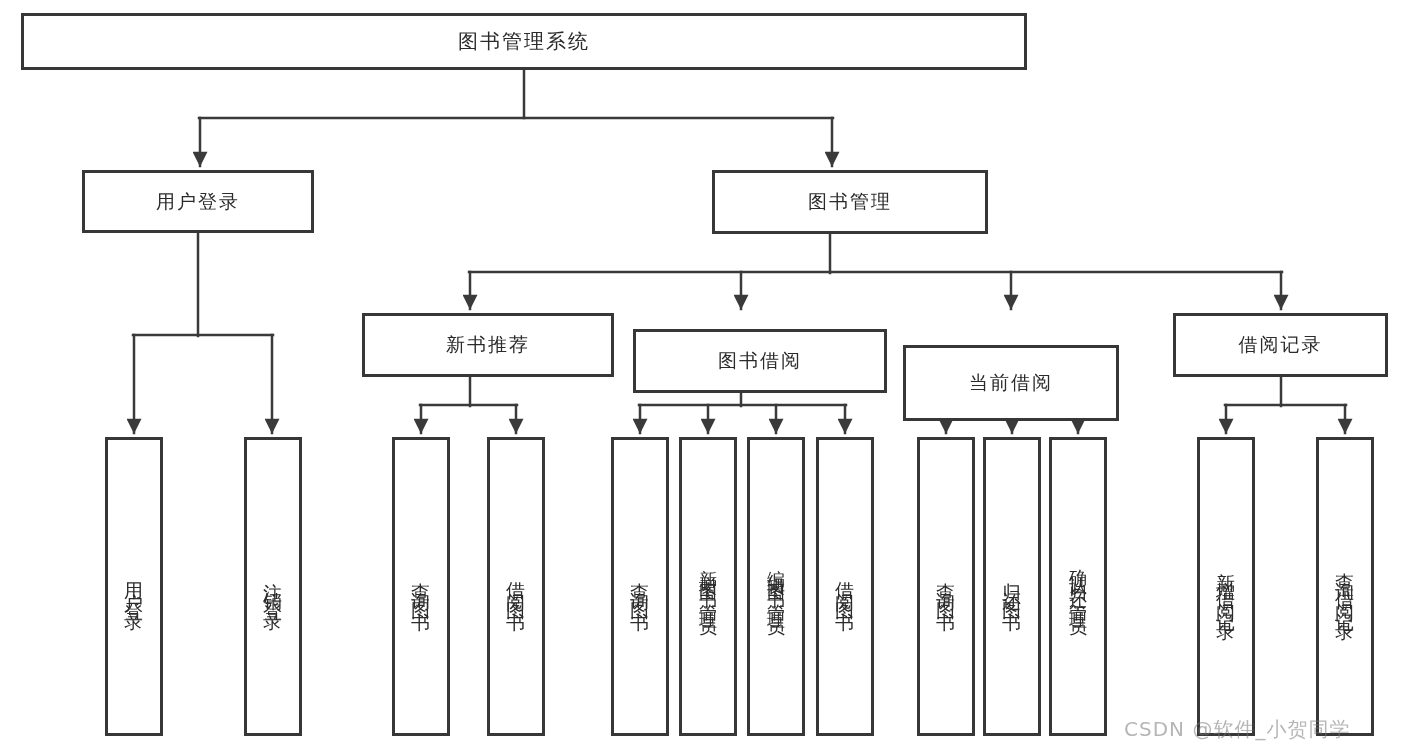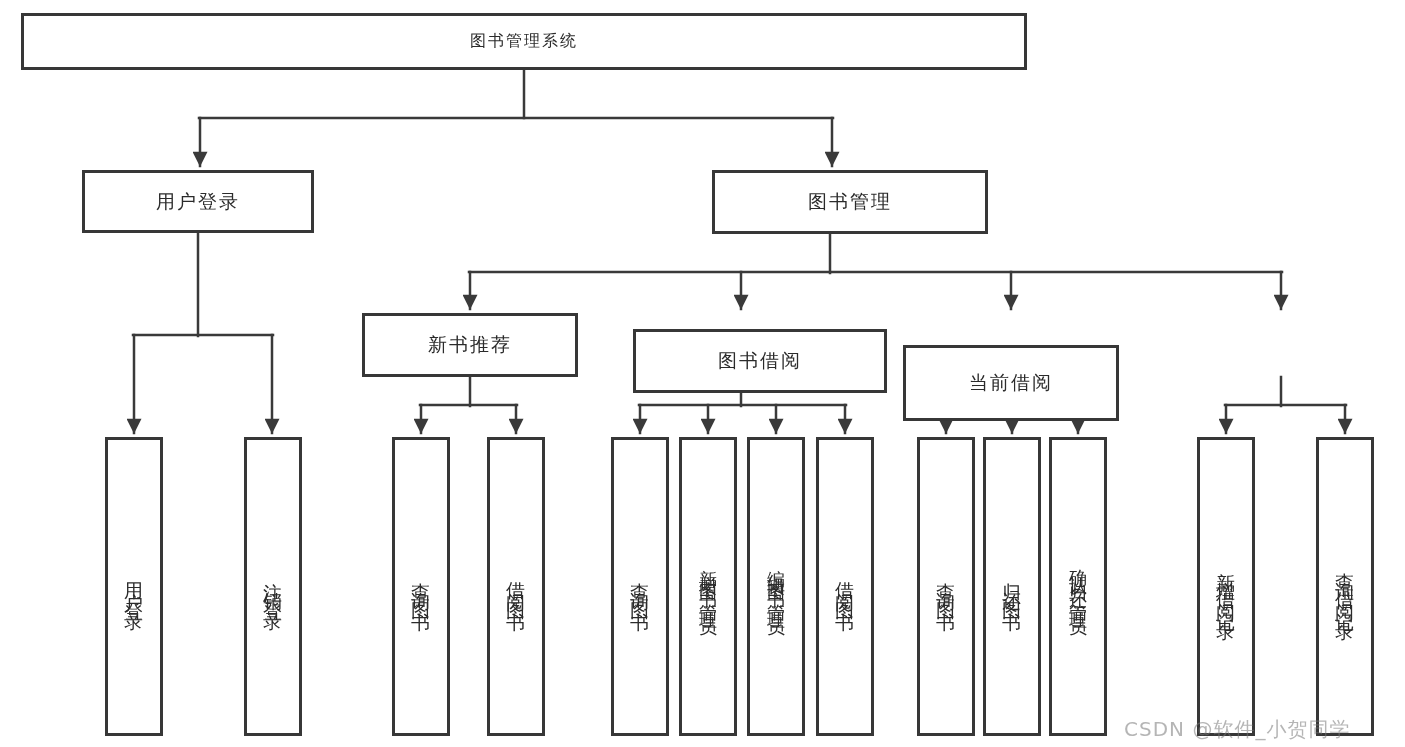--- a/index.html
+++ b/index.html
@@ -36,26 +36,26 @@
     white-space: nowrap;
   }
   .node .vtxt {
     writing-mode: vertical-rl;
     text-orientation: mixed;
     letter-spacing: 10px;
     white-space: normal;
     line-height: 1;
   }
   
-  #n-root   { left: 21px;  top: 13px;  width: 1006px; height: 57px; font-size: 16px; }
+  #n-root   { left: 21px;  top: 13px;  width: 1006px; height: 57px; font-size: 20px; }
   
   #n-login  { left: 82px;  top: 170px; width: 232px;  height: 63px; }
   #n-mgmt   { left: 712px; top: 170px; width: 276px;  height: 64px; }
   
-  #n-newrec { left: 362px;  top: 313px; width: 216px; height: 64px; }
+  #n-newrec { left: 362px;  top: 313px; width: 252px; height: 64px; }
   #n-borrow { left: 633px;  top: 329px; width: 254px; height: 64px; }
   #n-curr   { left: 903px;  top: 313px; width: 216px; height: 76px; margin-top: 32px; }
   #n-record { left: 1173px; top: 313px; width: 215px; height: 64px; }
   
   .leaf { top: 437px; width: 58px; height: 299px; }
   #l-a1 { left: 105px; }
   #l-a2 { left: 244px; }
   #l-b1 { left: 392px; }
   #l-b2 { left: 487px; }
   #l-c1 { left: 611px; }
@@ -147,20 +147,23 @@
 
   <div class="node" id="n-newrec">
     <span>新书推荐</span>
   </div>
   <div class="node" id="n-borrow">
     <span>图书借阅</span>
   </div>
   <div class="node" id="n-curr">
     <span>当前借阅</span>
   </div>
+  <div class="node" id="n-record">
+    <span>借阅记录</span>
+  </div>
 
   <div class="node leaf" id="l-a1">
     <span class="vtxt">用户登录</span>
   </div>
   <div class="node leaf" id="l-a2">
     <span class="vtxt">注销登录</span>
   </div>
 
   <div class="node leaf" id="l-b1">
     <span class="vtxt">查询图书</span>

